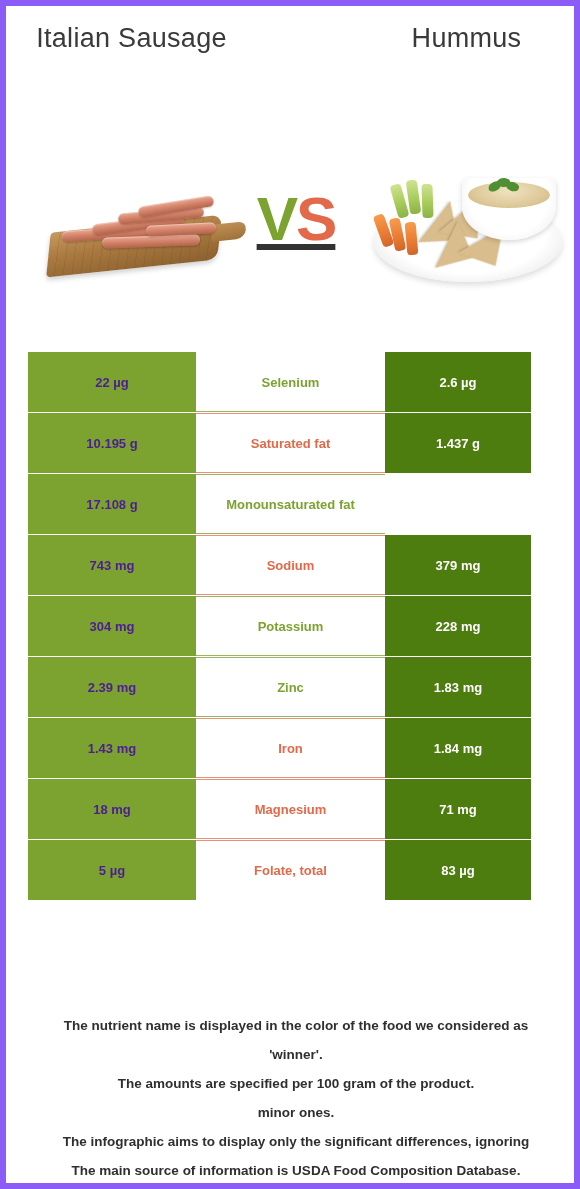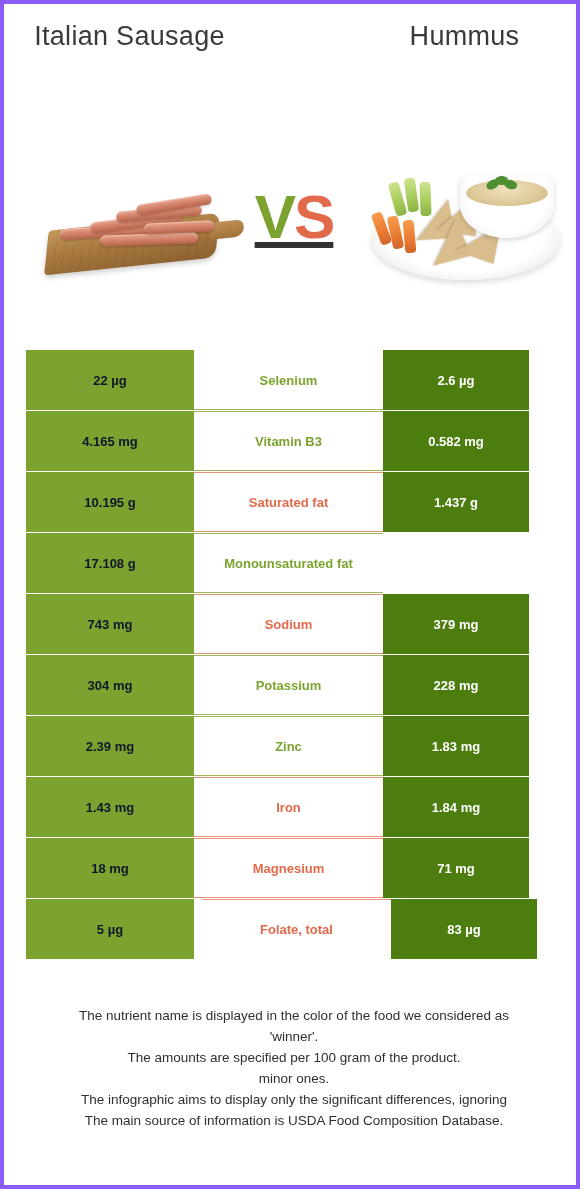--- a/index.html
+++ b/index.html
@@ -14,21 +14,21 @@
     overflow: hidden;
     font-family: "Liberation Sans", sans-serif;
     color: #333;
   }
   .page {
     width: 580px;
     height: 1189px;
     position: relative;
     background: #fff;
     box-sizing: border-box;
-    border: 4px solid #8b5cf6;
+    border: 6px solid #8b5cf6;
   }
 
   
   .header {
     position: absolute;
     top: 0; left: 0;
     width: 580px;
     height: 110px;
   }
   .food-title {
@@ -196,21 +196,21 @@
     display: flex;
     align-items: center;
     justify-content: center;
     font-size: 13px;
     font-weight: 600;
     box-sizing: border-box;
   }
   .cell.left-val {
     width: 168px;
     background: #7CA32F;
-    color: #0f172a;
+    color: #4c1d95;
   }
   .cell.right-val {
     width: 146px;
     background: #4d7c0f;
     color: #ffffff;
   }
   .cell.label {
     width: 189px;
     background: #ffffff;
     font-weight: 700;
@@ -222,35 +222,35 @@
     color: #7CA32F;
     border-top-color: #9bb75c;
     border-bottom-color: #9bb75c;
   }
   .row.win-orange .cell.label {
     color: #E2694A;
     border-top-color: #e79178;
     border-bottom-color: #e79178;
   }
   .row:first-child .cell.label { border-top-color: transparent; }
-  .row:last-child  .cell.label { border-bottom-color: transparent; margin-left: 8px; }
+  .row:last-child  .cell.label { border-bottom-color: transparent; }
 
   
   .footnote {
     position: absolute;
     left: 30px;
     top: 1002px;
     width: 520px;
     text-align: center;
     font-size: 13.5px;
     line-height: 1.55;
     color: #2f2f2f;
     font-family: "Liberation Sans", sans-serif;
   }
-  .footnote p { margin: 0; }
+  .footnote p { margin: 8px; font-weight: bold; }
 </style>
 </head>
 <body>
 
 <div class="page">
 
   <div class="header">
     <div class="food-title left">Italian Sausage</div>
     <div class="food-title right">Hummus</div>
   </div>
@@ -296,25 +296,20 @@
     </div>
 
   </div>
 
   <div class="table">
       <div class="row win-green">
         <div class="cell left-val">22 µg</div>
         <div class="cell label">Selenium</div>
         <div class="cell right-val">2.6 µg</div>
       </div>
-      <div class="row win-green">
-        <div class="cell left-val">4.165 mg</div>
-        <div class="cell label">Vitamin B3</div>
-        <div class="cell right-val">0.582 mg</div>
-      </div>
       <div class="row win-orange">
         <div class="cell left-val">10.195 g</div>
         <div class="cell label">Saturated fat</div>
         <div class="cell right-val">1.437 g</div>
       </div>
       <div class="row win-green">
         <div class="cell left-val">17.108 g</div>
         <div class="cell label">Monounsaturated fat</div>
       </div>
       <div class="row win-orange">

